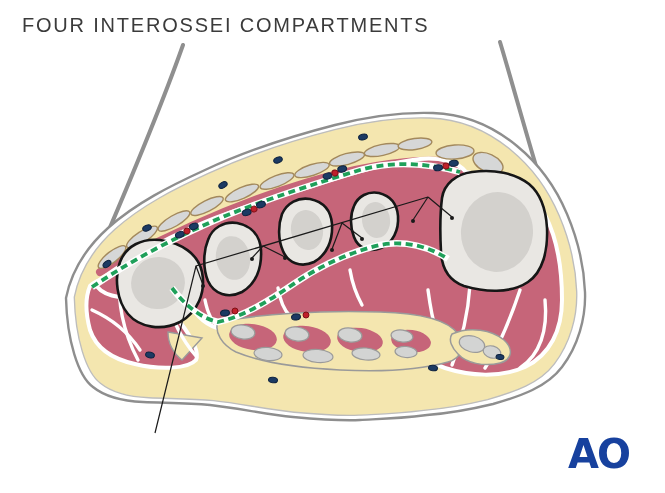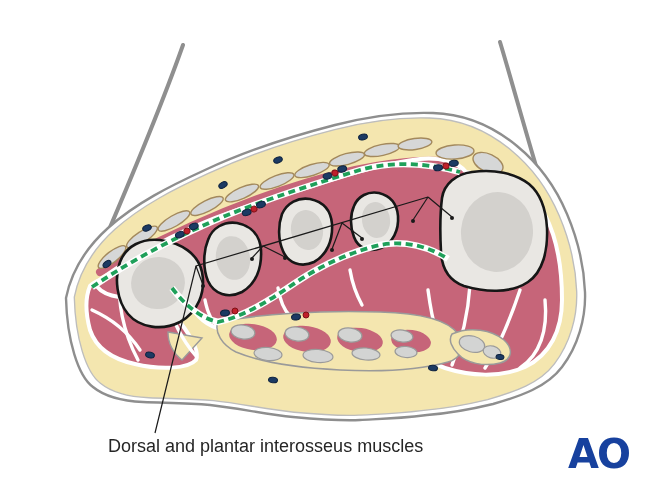--- a/index.html
+++ b/index.html
@@ -215,14 +215,14 @@
       <circle class="pdot" cx="285" cy="258" r="2"></circle>
       <circle class="pdot" cx="332" cy="250" r="2"></circle>
       <circle class="pdot" cx="362" cy="239" r="2"></circle>
       <circle class="pdot" cx="413" cy="221" r="2"></circle>
       <circle class="pdot" cx="452" cy="218" r="2"></circle>
     </g>
 
     <text class="ao" x="568" y="468">AO</text>
   </svg>
 
-  <div class="caption">Dorsal and plantar interosseus muscles</div>
+  <div class="title">FOUR INTEROSSEI COMPARTMENTS</div>
 </div>
 
 </body></html>

